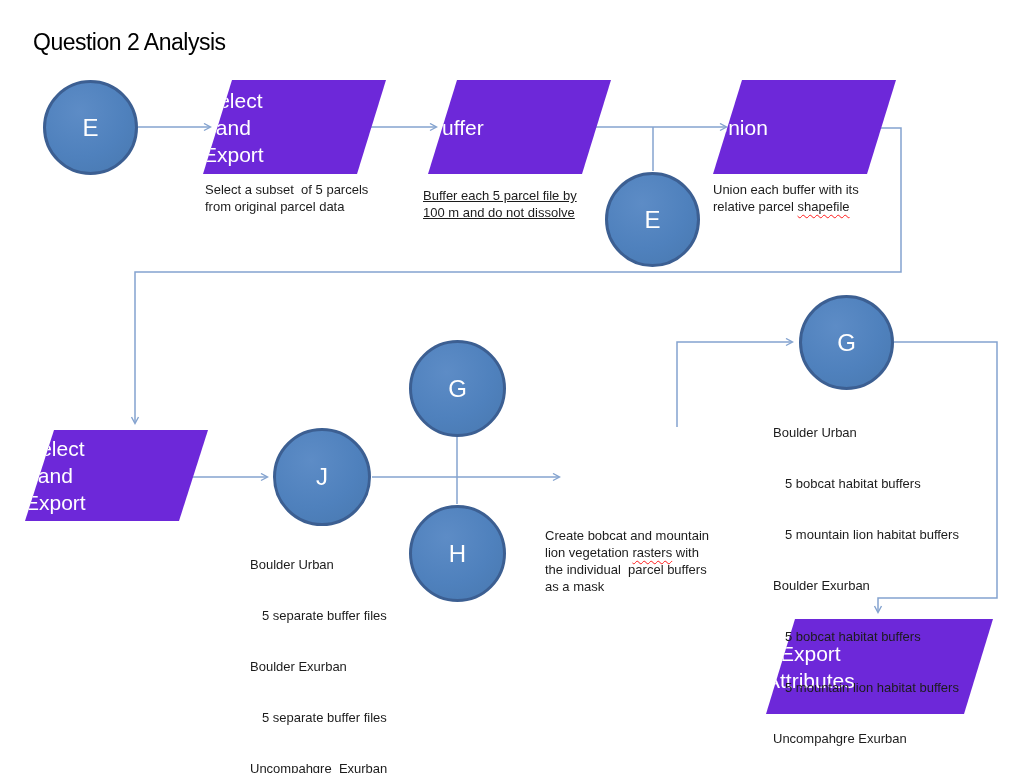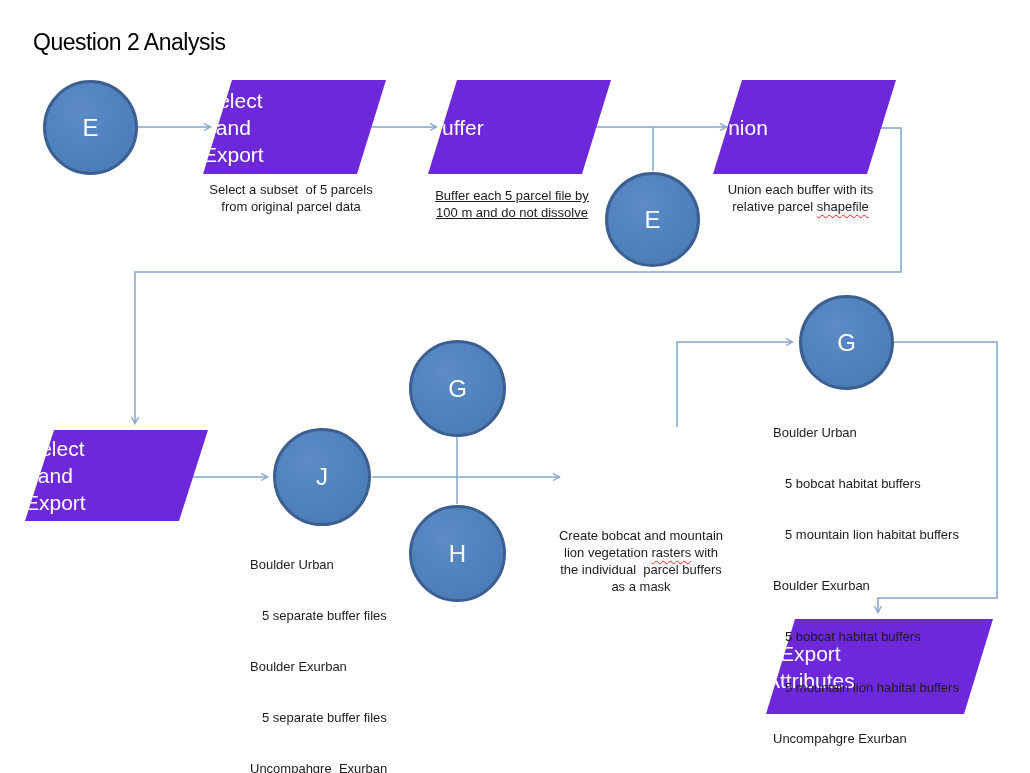--- a/index.html
+++ b/index.html
@@ -22,21 +22,21 @@
   .para .lbl{font-size:21px;line-height:27px;white-space:pre-line;}
   
   .circ{
     position:absolute;border-radius:50%;
     background:radial-gradient(circle at 38% 32%, #5d8cc6 0%, #4f81bd 55%, #4878af 100%);
     border:3px solid #3c5f92;box-sizing:border-box;
     display:flex;align-items:center;justify-content:center;
     color:#ffffff;font-size:24px;
   }
   
-  .note{position:absolute;font-size:13px;line-height:17px;white-space:pre-wrap;text-align:center;}
+  .note{position:absolute;font-size:13px;line-height:17px;white-space:pre-wrap;}
   .sp{
     text-decoration:underline;text-decoration-style:wavy;
     text-decoration-color:#ff1a1a;text-decoration-thickness:1px;text-underline-offset:3px;
   }
   
   .list{position:absolute;font-size:13px;line-height:17px;white-space:pre;}
   .list .indent{padding-left:12px;}
 </style>
 </head>
 <body>

